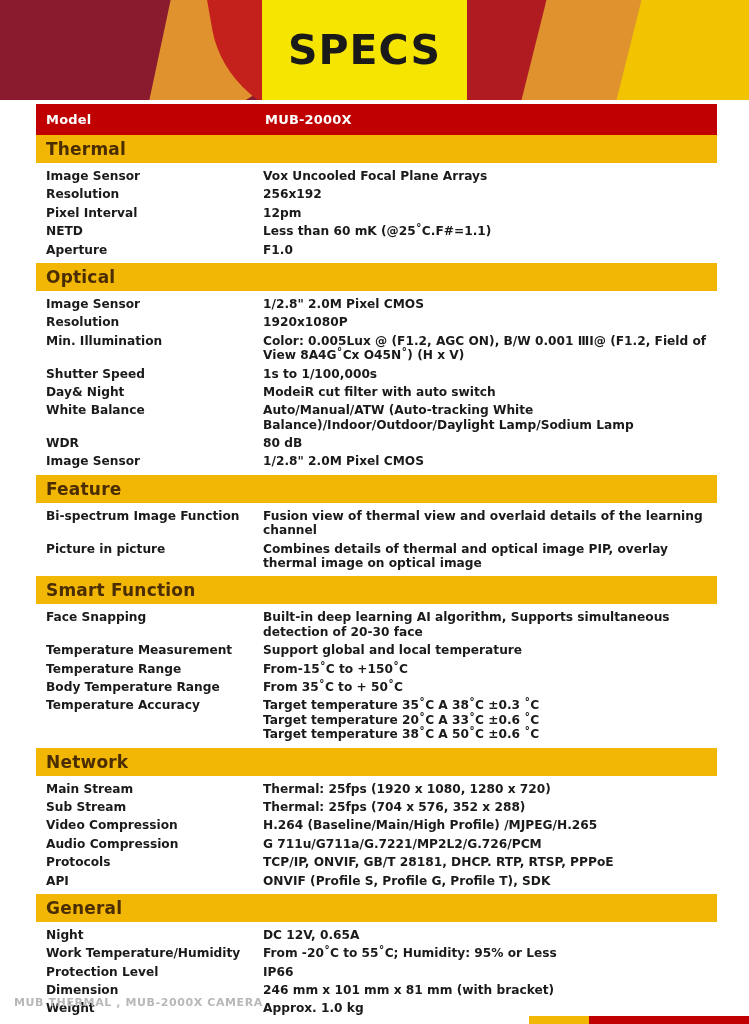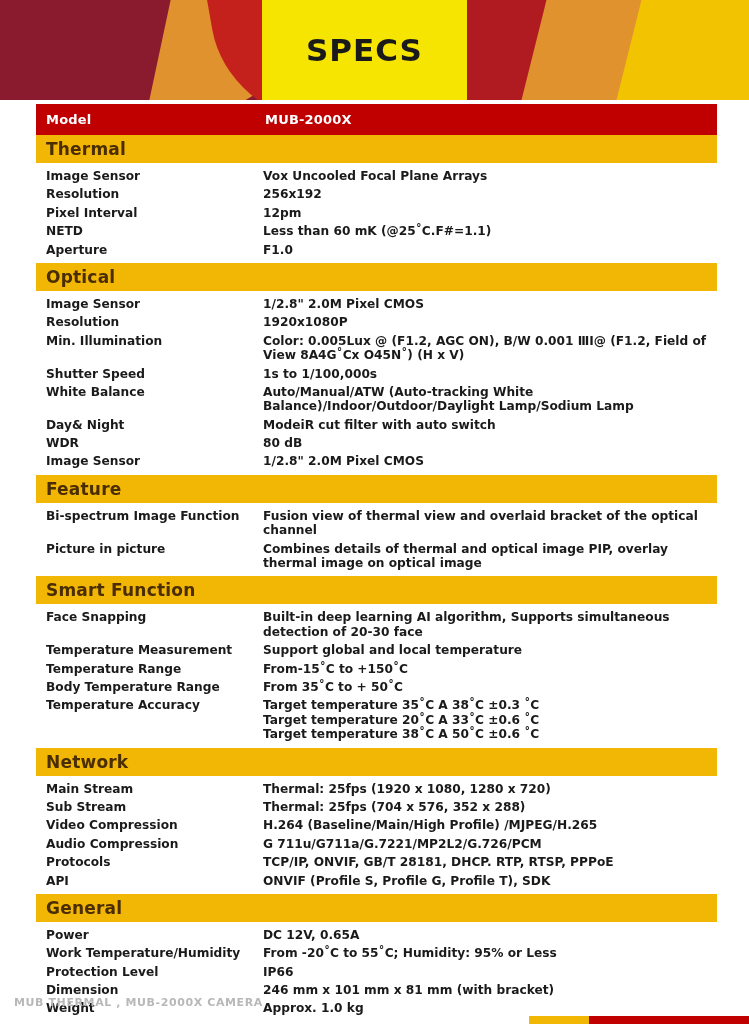--- a/index.html
+++ b/index.html
@@ -75,21 +75,21 @@
     width: 205px;
     height: 100px;
     background: #f6e500;
     display: flex;
     align-items: center;
     justify-content: center;
   }
   .banner .title-box .title {
     font-family: "DejaVu Sans", sans-serif;
     font-weight: bold;
-    font-size: 31px;
+    font-size: 41px;
     letter-spacing: 1px;
     color: #1a1a1a;
   }
 
   
   .sheet {
     position: relative;
     width: 607px;
   }
   table.spec {
@@ -252,47 +252,47 @@
         </tr>
         <tr class="data">
           <td class="lbl">Min. Illumination</td>
           <td class="val">Color: 0.005Lux @ (F1.2, AGC ON), B/W 0.001 ⅢI@ (F1.2, Field of View 8A4G˚Cx O45N˚) (H x V)</td>
         </tr>
         <tr class="data">
           <td class="lbl">Shutter Speed</td>
           <td class="val">1s to 1/100,000s</td>
         </tr>
         <tr class="data">
+          <td class="lbl">Day&amp; Night</td>
+          <td class="val">ModeiR cut filter with auto switch</td>
+        </tr>
+        <tr class="data">
           <td class="lbl">White Balance</td>
           <td class="val">Auto/Manual/ATW (Auto-tracking White Balance)/Indoor/Outdoor/Daylight Lamp/Sodium Lamp</td>
         </tr>
         <tr class="data">
-          <td class="lbl">Day&amp; Night</td>
-          <td class="val">ModeiR cut filter with auto switch</td>
-        </tr>
-        <tr class="data">
           <td class="lbl">WDR</td>
           <td class="val">80 dB</td>
         </tr>
         <tr class="data">
           <td class="lbl">Image Sensor</td>
           <td class="val">1/2.8" 2.0M Pixel CMOS</td>
         </tr>
         <tr class="spacer">
           <td colspan="2"></td>
         </tr>
         <tr class="section">
           <td colspan="2">Feature</td>
         </tr>
         <tr class="spacer">
           <td colspan="2"></td>
         </tr>
         <tr class="data">
           <td class="lbl">Bi-spectrum Image Function</td>
-          <td class="val">Fusion view of thermal view and overlaid bracket of the optical channel</td>
+          <td class="val">Fusion view of thermal view and overlaid details of the learning channel</td>
         </tr>
         <tr class="data">
           <td class="lbl">Picture in picture</td>
           <td class="val">Combines details of thermal and optical image PIP, overlay thermal image on optical image</td>
         </tr>
         <tr class="spacer">
           <td colspan="2"></td>
         </tr>
         <tr class="section">
           <td colspan="2">Smart Function</td>
@@ -360,21 +360,21 @@
         <tr class="spacer">
           <td colspan="2"></td>
         </tr>
         <tr class="section">
           <td colspan="2">General</td>
         </tr>
         <tr class="spacer">
           <td colspan="2"></td>
         </tr>
         <tr class="data">
-          <td class="lbl">Power</td>
+          <td class="lbl">Night</td>
           <td class="val">DC 12V, 0.65A</td>
         </tr>
         <tr class="data">
           <td class="lbl">Work Temperature/Humidity</td>
           <td class="val">From -20˚C to 55˚C; Humidity: 95% or Less</td>
         </tr>
         <tr class="data">
           <td class="lbl">Protection Level</td>
           <td class="val">IP66</td>
         </tr>

